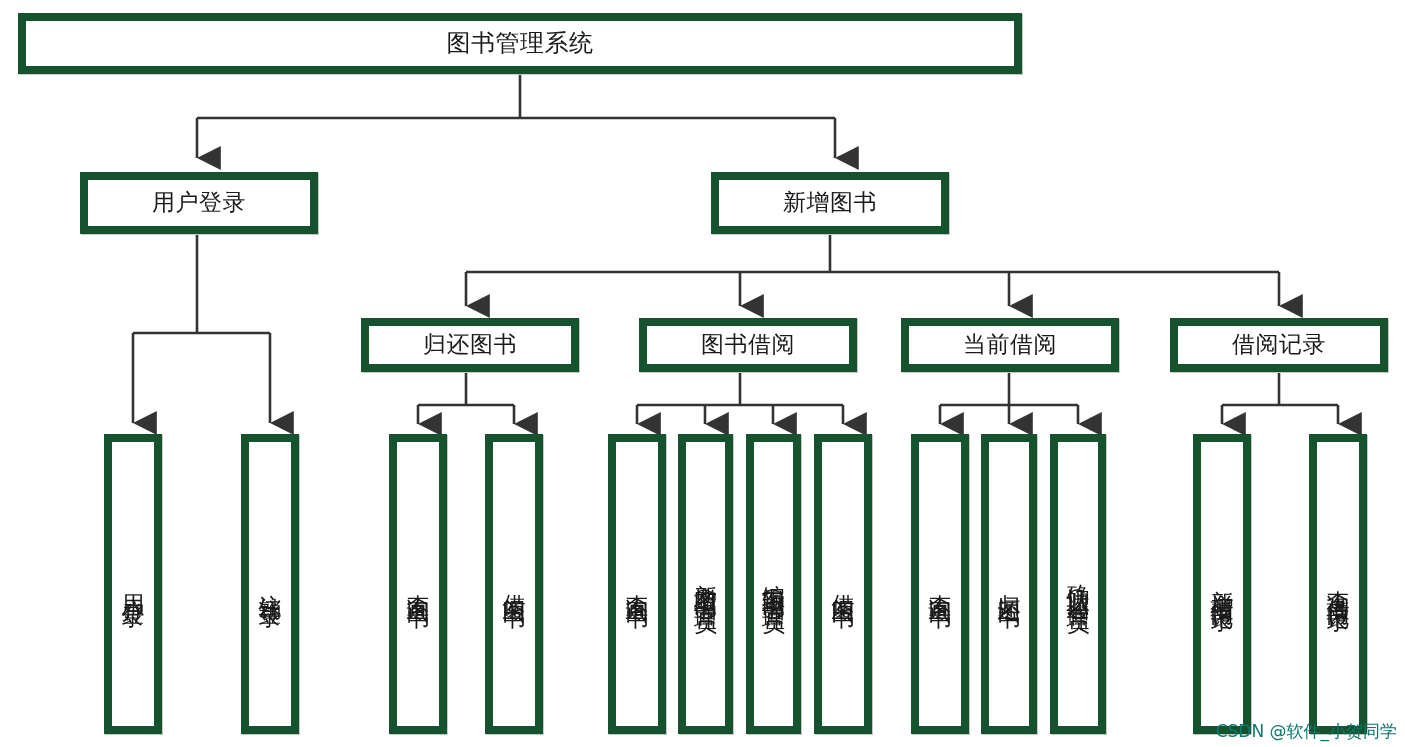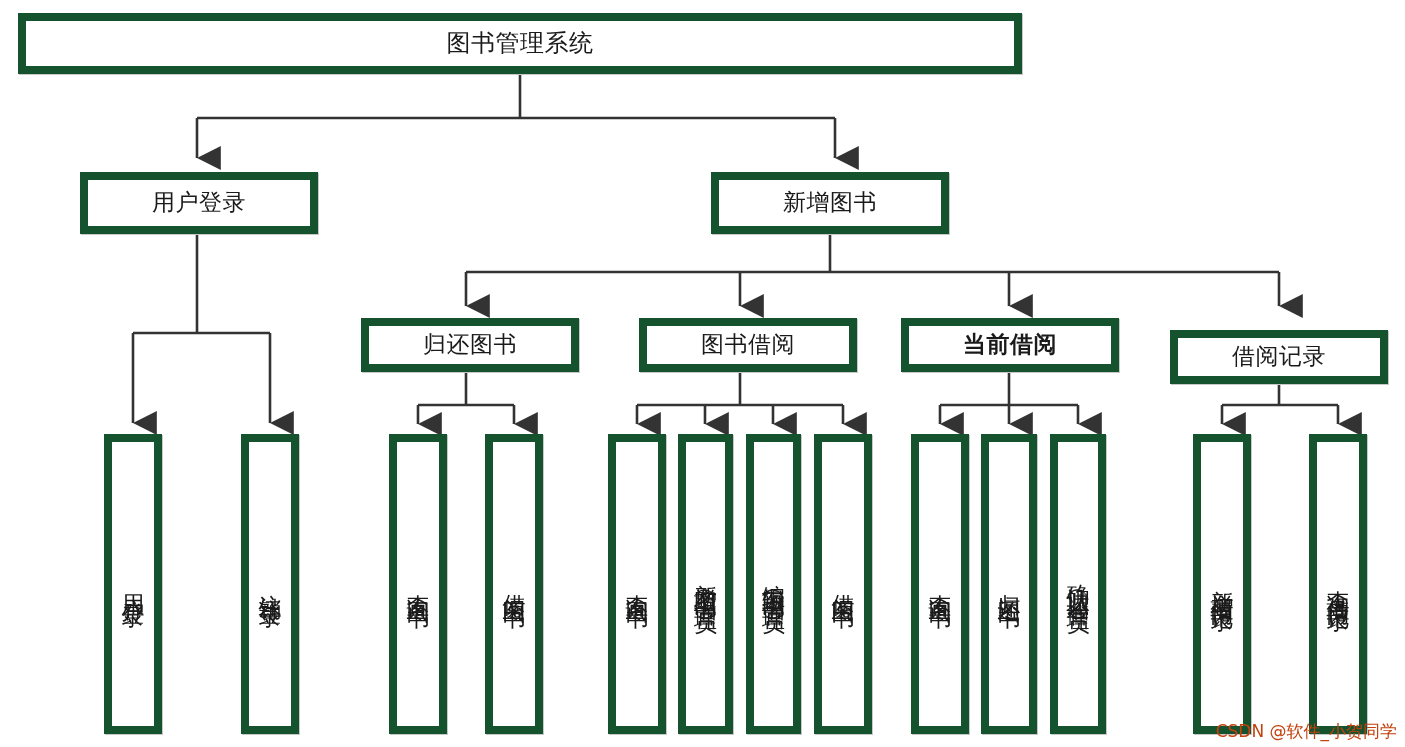--- a/index.html
+++ b/index.html
@@ -60,21 +60,21 @@
     white-space: nowrap;
   }
   .node.root .label {
     font-size: 24px;
   }
   .watermark {
     position: absolute;
     right: 8px;
     bottom: 4px;
     font-size: 17px;
-    color: #c2410c;
+    color: #0f766e;
     z-index: 5;
     white-space: nowrap;
   }
 </style>
 </head>
 <body>
 
 <div id="canvas">
 
   <svg id="wires" viewBox="0 0 1405 747">
@@ -137,24 +137,24 @@
   <div class="node horiz" style="left:711px; top:172px; width:238px; height:62px;">
     <span class="label">新增图书</span>
   </div>
 
   <div class="node horiz" style="left:361px; top:318px; width:218px; height:54px;">
     <span class="label">归还图书</span>
   </div>
   <div class="node horiz" style="left:631px; top:318px; width:218px; height:54px;margin-left:8px;">
     <span class="label">图书借阅</span>
   </div>
-  <div class="node horiz" style="left:901px; top:318px; width:218px; height:54px;font-weight:bold;">
+  <div class="node horiz" style="left:901px; top:318px; width:218px; height:54px;">
     <span class="label">当前借阅</span>
   </div>
-  <div class="node horiz" style="left:1170px; top:318px; width:218px; height:54px;margin-top:12px;">
+  <div class="node horiz" style="left:1170px; top:318px; width:218px; height:54px;">
     <span class="label">借阅记录</span>
   </div>
 
   <div class="node vert" style="left:104px; top:434px; width:58px; height:300px;">
     <span class="label">用户登录</span>
   </div>
   <div class="node vert" style="left:241px; top:434px; width:58px; height:300px;">
     <span class="label">注销登录</span>
   </div>
 

